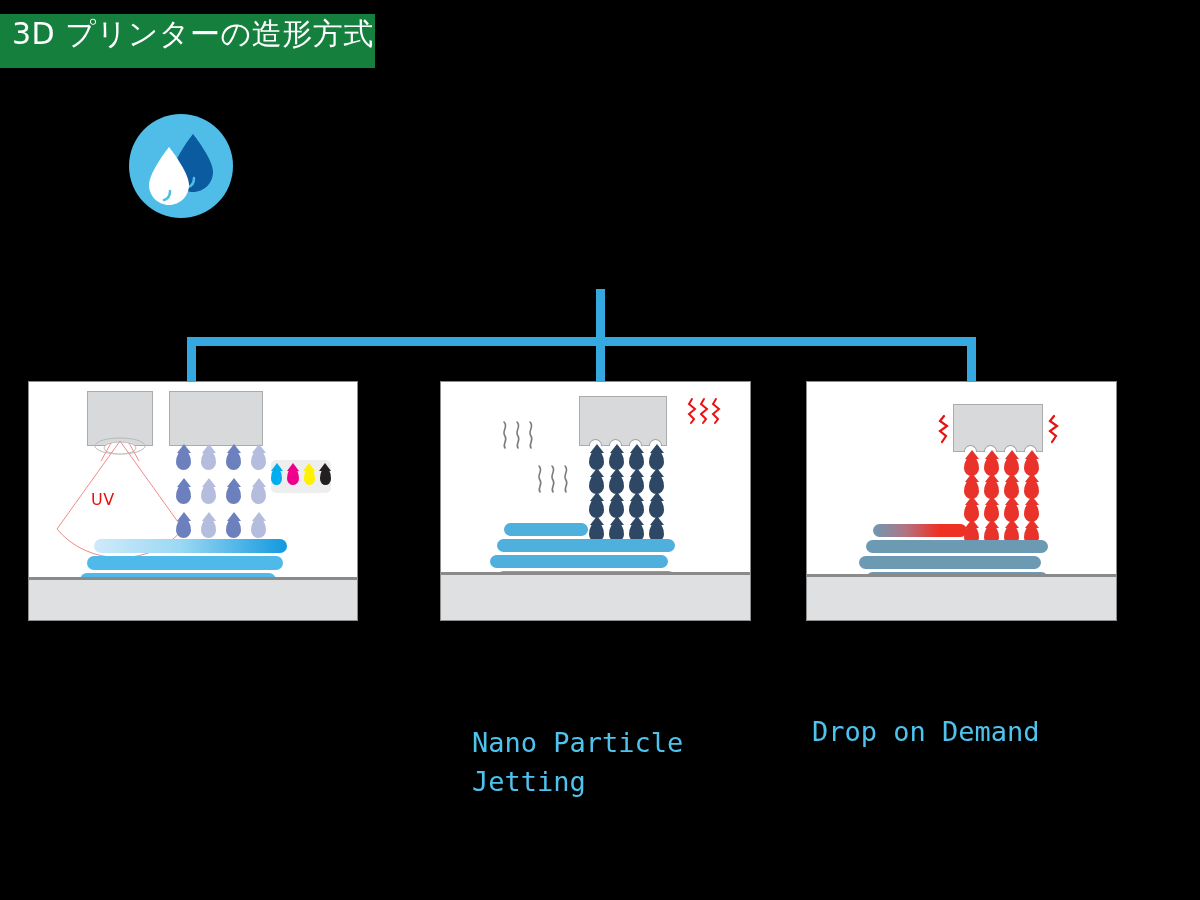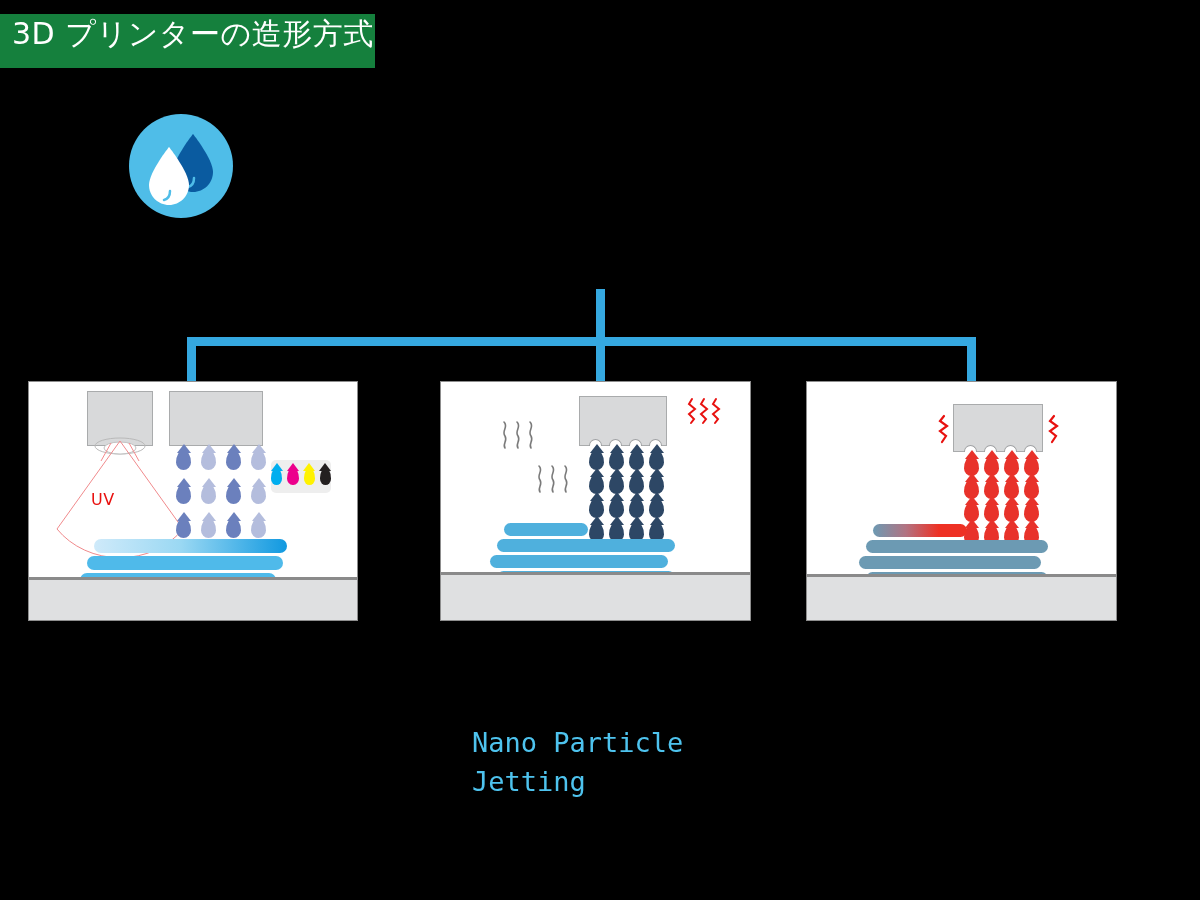--- a/index.html
+++ b/index.html
@@ -299,14 +299,15 @@
       <div class="layer" style="left:52px; top:174px; width:182px; height:13px; background:#6c9ab3;"></div>
       <div class="layer" style="left:59px; top:190px; width:182px; height:13px; background:#6c9ab3;"></div>
       <div class="layer" style="left:66px; top:206px; width:182px; height:13px; background:#6c9ab3;"></div>
 
       <div class="base-plate" style="top:192px; height:48px;"></div>
     </div>
   </div>
 
   <div class="caption" id="caption-2">Nano Particle
 Jetting</div>
+  <div class="caption" id="caption-3">Drop on Demand</div>
 
 </div>
 
 </body></html>

